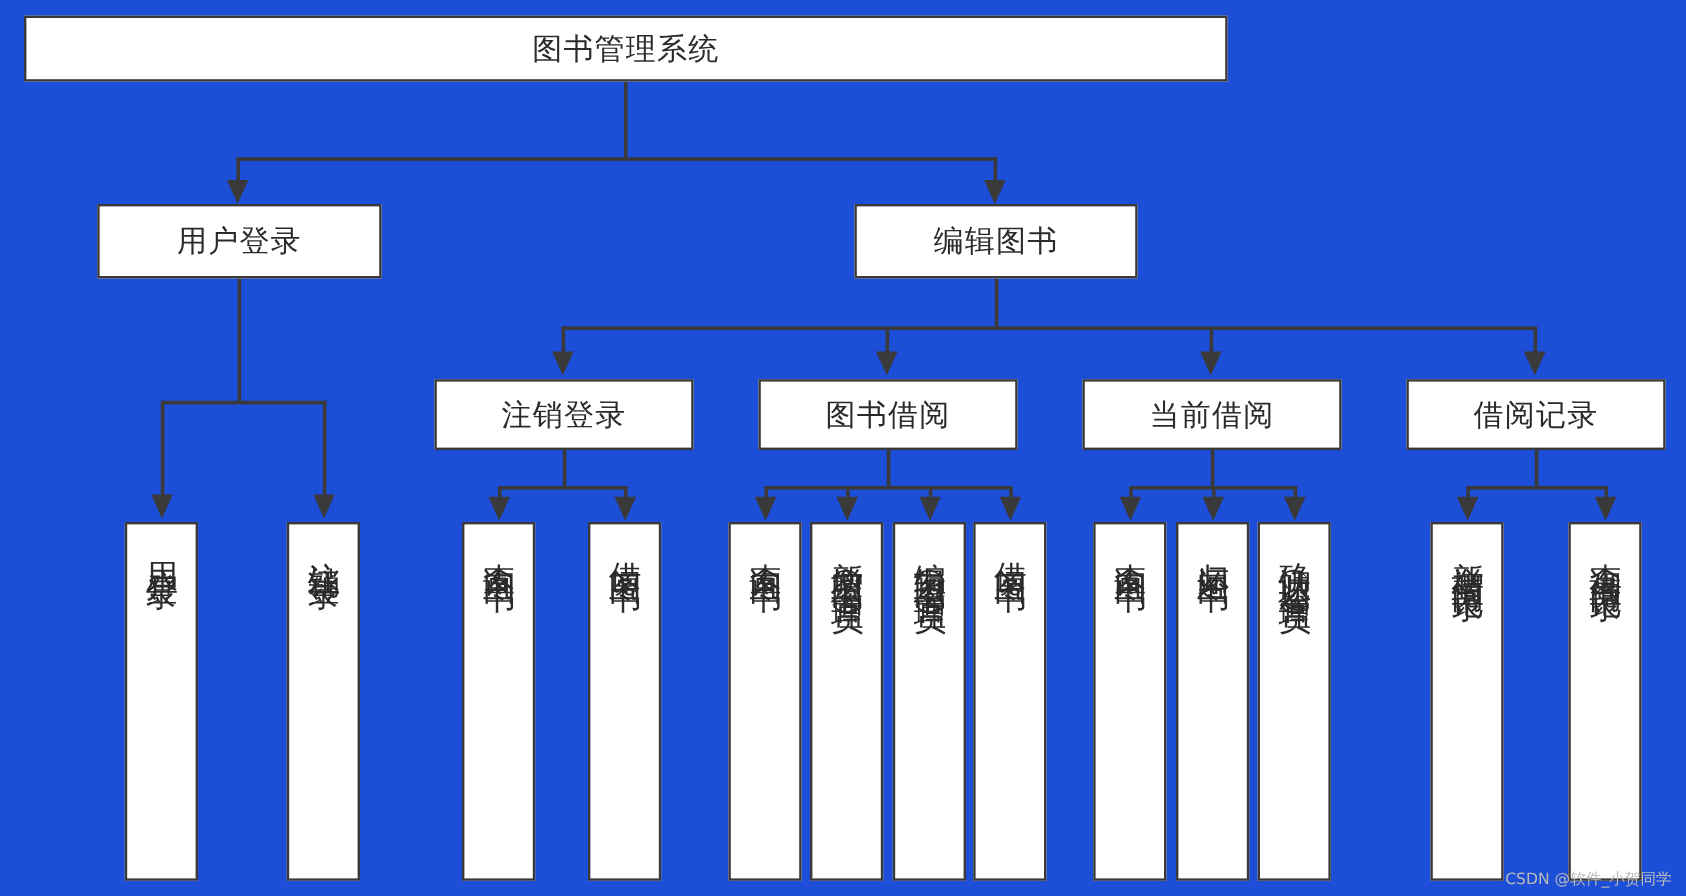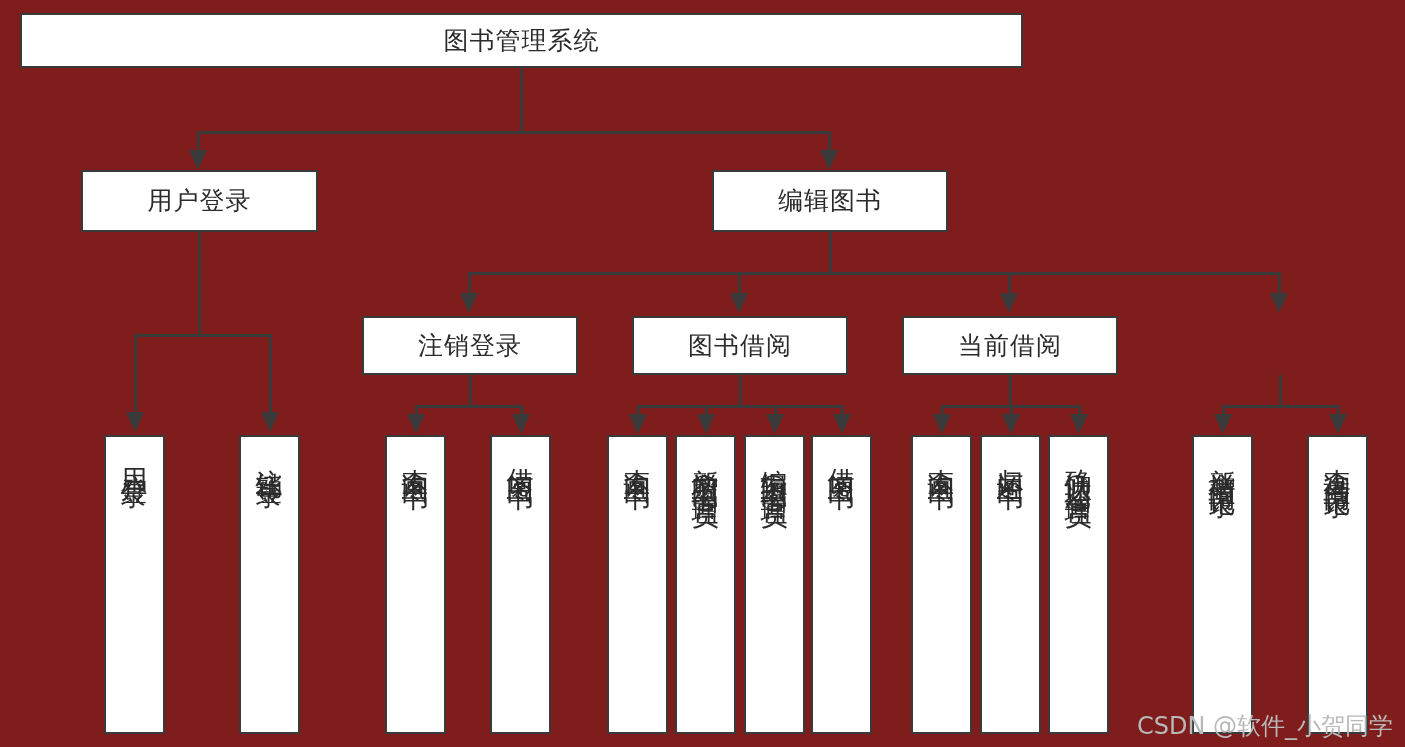--- a/index.html
+++ b/index.html
@@ -8,21 +8,21 @@
     padding: 0;
     background: #ffffff;
   }
   body {
     font-family: "DejaVu Sans", "Liberation Sans", sans-serif;
   }
   #canvas {
     position: relative;
     width: 1405px;
     height: 747px;
-    background: #7f1d1d;
+    background: #1d4ed8;
     overflow: hidden;
   }
   
   .node {
     position: absolute;
     box-sizing: border-box;
     border: 2.5px solid #3a3a3a;
     background: #ffffff;
     display: flex;
     align-items: center;
@@ -71,21 +71,21 @@
     border-left: 9px solid transparent;
     border-right: 9px solid transparent;
     border-top: 20px solid #3a3a3a;
     z-index: 2;
   }
   
   #watermark {
     position: absolute;
     right: 12px;
     bottom: 5px;
-    font-size: 24px;
+    font-size: 13px;
     color: #b9b9b9;
     white-space: nowrap;
     z-index: 6;
     font-family: "DejaVu Sans", "Liberation Sans", sans-serif;
   }
 </style>
 </head>
 <body>
 
 <div id="canvas">
@@ -131,20 +131,23 @@
 
   <div class="node horiz" style="left:362px; top:316px; width:216px; height:59px;">
     <span class="label">注销登录</span>
   </div>
   <div class="node horiz" style="left:632px; top:316px; width:216px; height:59px;">
     <span class="label">图书借阅</span>
   </div>
   <div class="node horiz" style="left:902px; top:316px; width:216px; height:59px;">
     <span class="label">当前借阅</span>
   </div>
+  <div class="node horiz" style="left:1172px; top:316px; width:216px; height:59px;">
+    <span class="label">借阅记录</span>
+  </div>
 
   <div class="vline" style="left:469px; top:375px; height:32px;"></div>
   <div class="hline" style="left:415px; top:405px; width:108px;"></div>
   <div class="vline" style="left:415px; top:405px; height:12px;"></div>
   <div class="arrow" style="left:407px; top:414px;"></div>
   <div class="vline" style="left:520px; top:405px; height:12px;"></div>
   <div class="arrow" style="left:512px; top:414px;"></div>
 
   <div class="vline" style="left:739px; top:375px; height:32px;"></div>
   <div class="hline" style="left:637px; top:405px; width:206px;"></div>

